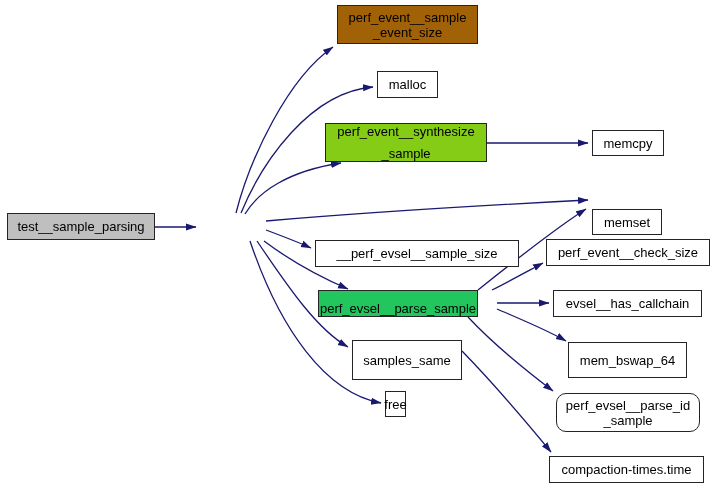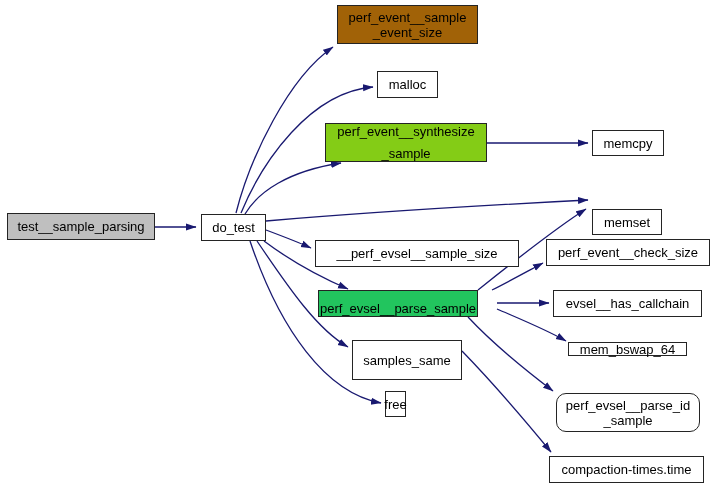--- a/index.html
+++ b/index.html
@@ -51,23 +51,20 @@
       <path d="M478,290 C508,266 556,228 586,209" class="edge" stroke="#191970" marker-end="url(#arrow)"></path>
       <path d="M492,290 C508,282 528,271 543,263" class="edge" stroke="#191970" marker-end="url(#arrow)"></path>
       <path d="M497,303 L549,303" class="edge" stroke="#191970" marker-end="url(#arrow)"></path>
       <path d="M497,309 C520,319 547,330 566,341" class="edge" stroke="#191970" marker-end="url(#arrow)"></path>
       <path d="M468,317 C495,346 528,372 553,391" class="edge" stroke="#191970" marker-end="url(#arrow)"></path>
       <path d="M462,351 C496,386 528,424 551,452" class="edge" stroke="#191970" marker-end="url(#arrow)"></path>
     </svg>
 <div class="node" style="left: 7px; top: 213px; width: 148px; height: 27px; background: rgb(191, 191, 191); border-color: rgb(36, 36, 36); color: rgb(0, 0, 0);">
       <div class="node-line">test__sample_parsing</div>
     </div>
-    <div class="node" style="left: 201px; top: 214px; width: 65px; height: 27px; background: rgb(255, 255, 255); border-color: rgb(36, 36, 36); color: rgb(0, 0, 0);">
-      <div class="node-line">do_test</div>
-    </div>
     <div class="node" style="left: 337px; top: 5px; width: 141px; height: 39px; background: #a16207; border-color: rgb(36, 36, 36); color: rgb(0, 0, 0);">
       <div class="node-line">perf_event__sample</div>
       <div class="node-line">_event_size</div>
     </div>
     <div class="node" style="left: 377px; top: 71px; width: 61px; height: 27px; background: rgb(255, 255, 255); border-color: rgb(36, 36, 36); color: rgb(0, 0, 0); text-align: center;">
       <div class="node-line">malloc</div>
     </div>
     <div class="node" style="left: 325px; top: 123px; width: 162px; height: 39px; background: #84cc16; border-color: rgb(36, 36, 36); color: rgb(0, 0, 0); justify-content: space-between;">
       <div class="node-line">perf_event__synthesize</div>
       <div class="node-line">_sample</div>
@@ -83,21 +80,21 @@
     </div>
     <div class="node" style="left: 546px; top: 239px; width: 164px; height: 27px; background: rgb(255, 255, 255); border-color: rgb(36, 36, 36); color: rgb(0, 0, 0);">
       <div class="node-line">perf_event__check_size</div>
     </div>
     <div class="node" style="left: 318px; top: 290px; width: 160px; height: 27px; background: #22c55e; border-color: rgb(36, 36, 36); color: rgb(0, 0, 0); justify-content: flex-end;">
       <div class="node-line">perf_evsel__parse_sample</div>
     </div>
     <div class="node" style="left: 553px; top: 290px; width: 149px; height: 27px; background: rgb(255, 255, 255); border-color: rgb(36, 36, 36); color: rgb(0, 0, 0);">
       <div class="node-line">evsel__has_callchain</div>
     </div>
-    <div class="node" style="left: 568px; top: 342px; width: 119px; height: 14px; background: rgb(255, 255, 255); border-color: rgb(36, 36, 36); color: rgb(0, 0, 0);">
+    <div class="node" style="left: 568px; top: 342px; width: 119px; height: 36px; background: rgb(255, 255, 255); border-color: rgb(36, 36, 36); color: rgb(0, 0, 0);">
       <div class="node-line">mem_bswap_64</div>
     </div>
     <div class="node" style="left: 352px; top: 340px; width: 110px; height: 40px; background: rgb(255, 255, 255); border-color: rgb(36, 36, 36); color: rgb(0, 0, 0);">
       <div class="node-line">samples_same</div>
     </div>
     <div class="node" style="left: 556px; top: 393px; width: 144px; height: 39px; background: rgb(255, 255, 255); border-color: rgb(36, 36, 36); color: rgb(0, 0, 0); border-radius: 10px;">
       <div class="node-line">perf_evsel__parse_id</div>
       <div class="node-line">_sample</div>
     </div>
     <div class="node" style="left: 385px; top: 391px; width: 21px; height: 26px; background: rgb(255, 255, 255); border-color: rgb(36, 36, 36); color: rgb(0, 0, 0);">

